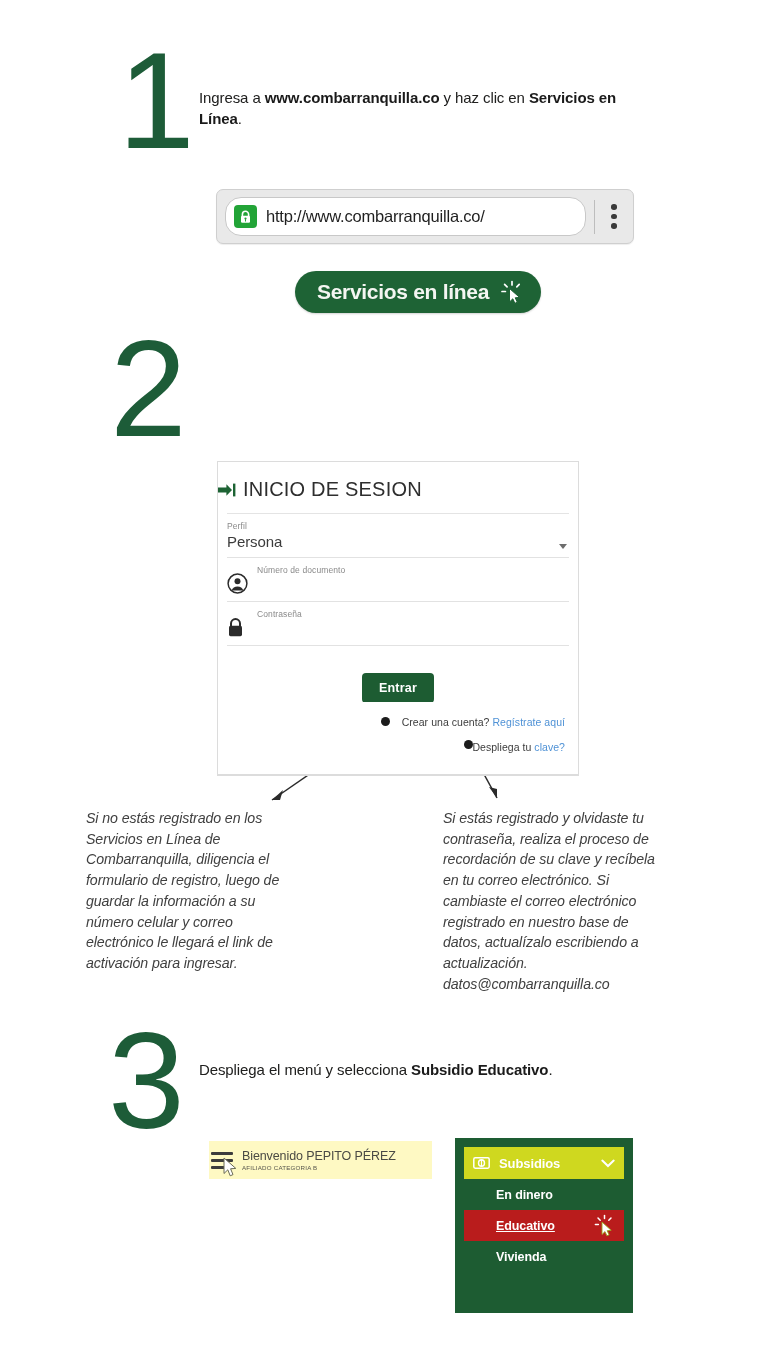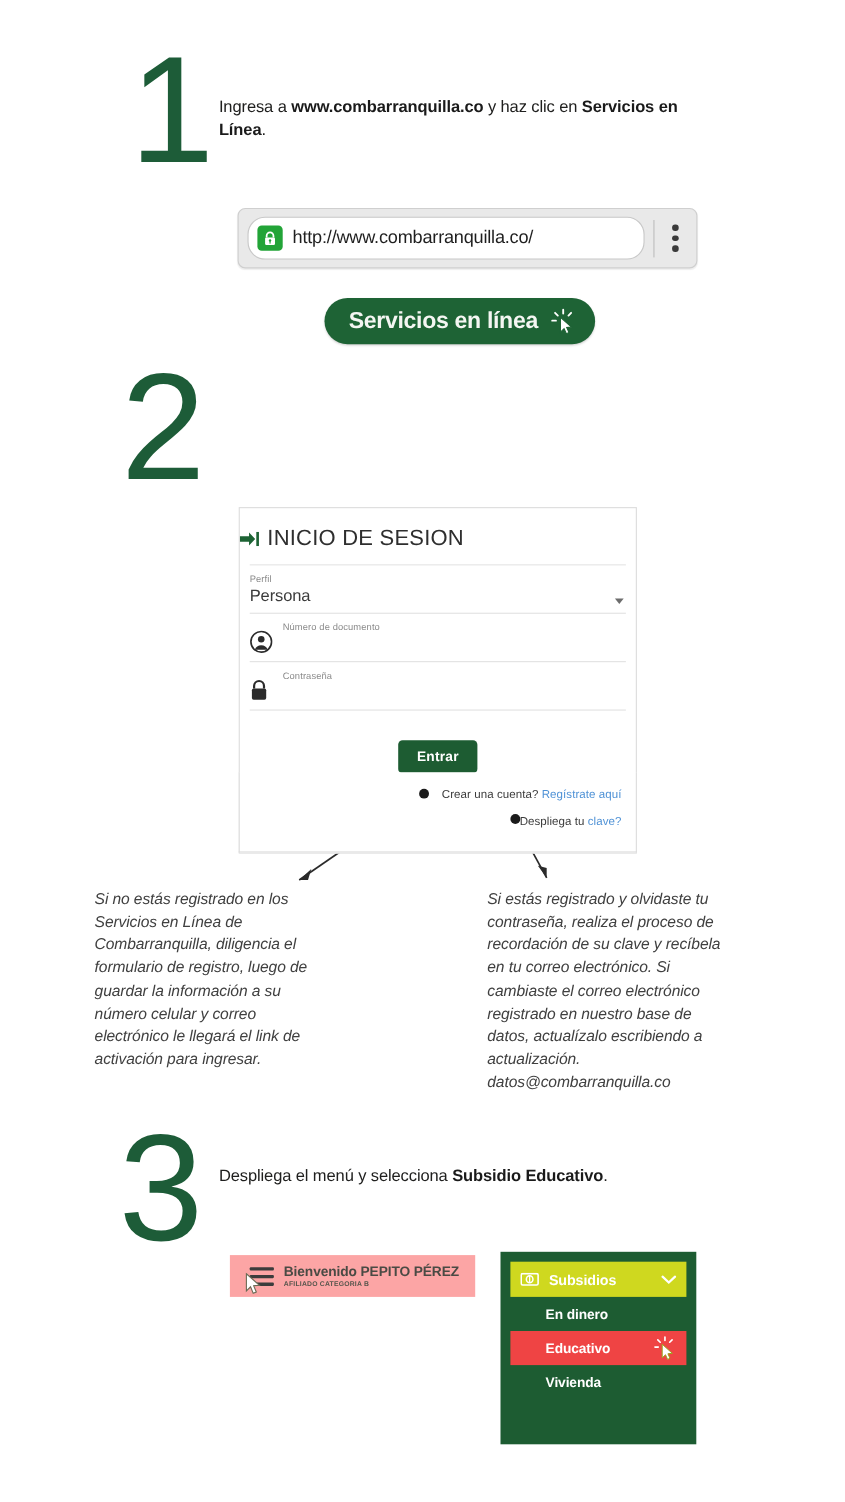--- a/index.html
+++ b/index.html
@@ -227,24 +227,23 @@
     letter-spacing: -0.1px;
   }
   .anno-left  { left: 86px;  top: 808px; width: 215px; }
   .anno-right { left: 443px; top: 808px; width: 215px; }
 
   
   .welcome-bar {
     position: absolute;
     left: 209px; top: 1141px;
     width: 223px; height: 38px;
-    background: #fca5a5;
+    background: #fef9c3;
     display: flex; align-items: center;
-    padding-left: 18px;
-    font-weight: bold;
+    padding-left: 2px;
   }
   .burger { width: 22px; flex: none; }
   .burger i {
     display: block;
     height: 3px;
     background: #3c3c3c;
     margin-bottom: 4px;
     border-radius: 1px;
   }
   .burger i:last-child { margin-bottom: 0; }
@@ -292,22 +291,23 @@
   .menu-item {
     height: 31px;
     display: flex; align-items: center;
     color: #ffffff;
     font-size: 12.5px;
     font-weight: 700;
     letter-spacing: -0.1px;
     padding-left: 32px;
   }
   .menu-item.hl {
-    background: #ef4444;
+    background: #b91c1c;
     position: relative;
+    text-decoration: underline;
   }
   .menu-item.hl .hl-cursor {
     position: absolute; right: 8px; top: 4px;
   }
 </style>
 </head>
 <body>
 
 <div id="page">
 

